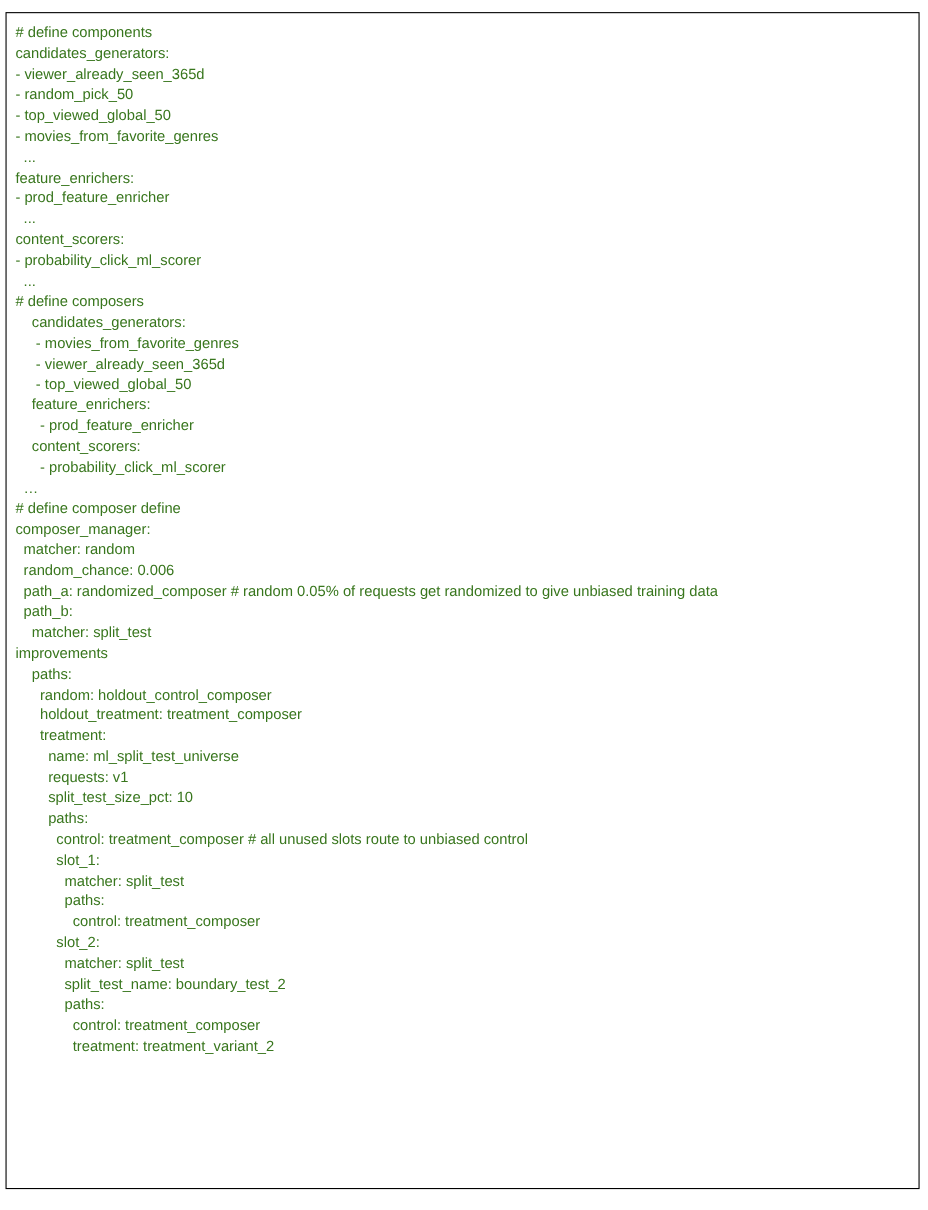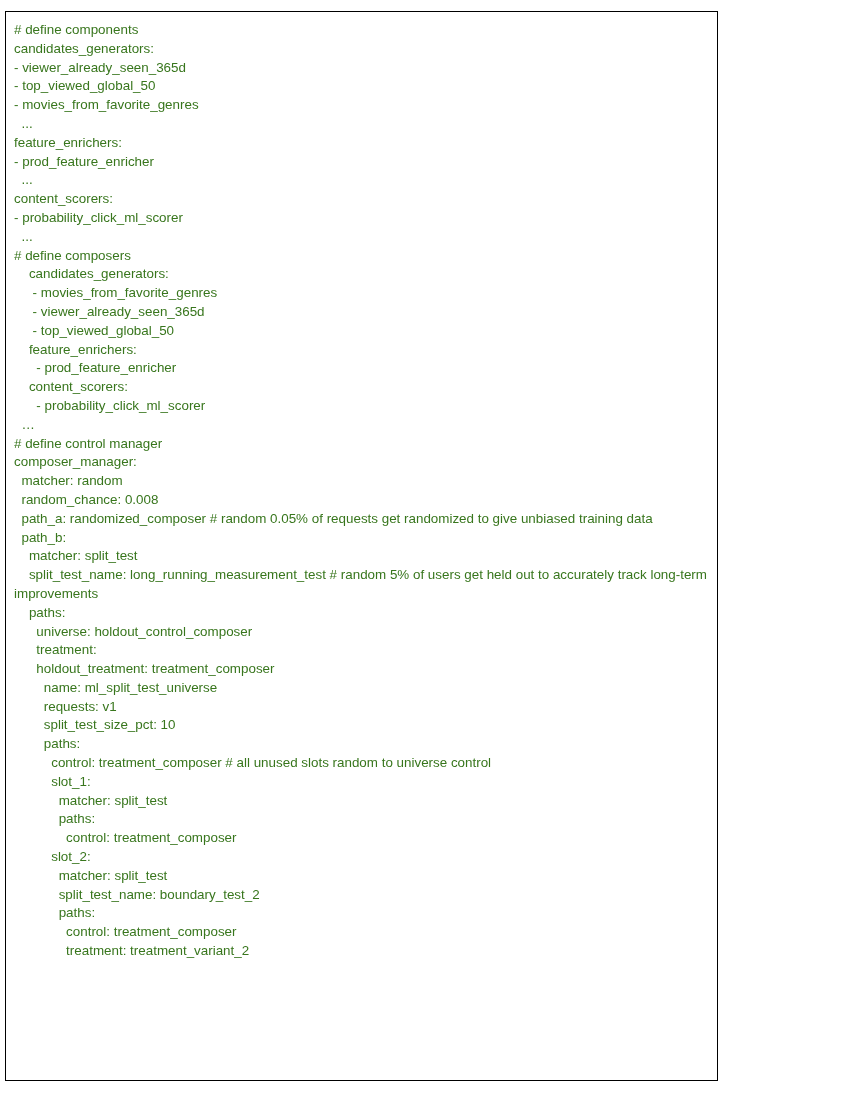--- a/index.html
+++ b/index.html
@@ -1,20 +1,20 @@
 <!DOCTYPE html>
 <html><head>
   <meta charset="utf-8">
   <style>
     html, body { margin: 0; padding: 0; background: #ffffff; }
     body { width: 844px; height: 1100px; position: relative; overflow: hidden; }
     .code-box {
       position: absolute;
       left: 5px; top: 11px;
-      width: 713px; height: 1070px;
+      width: 831px; height: 1070px;
       border: 1px solid #000000;
       box-sizing: border-box;
       background: #ffffff;
     }
     .code-lines {
       position: absolute;
       left: 8px; top: 9px;
       right: 4px;
       margin: 0; padding: 0;
       list-style: none;
@@ -29,57 +29,57 @@
     }
   </style>
 </head>
 <body>
 
 <div class="code-box">
   <ul class="code-lines">
     <li class="line"># define components</li>
     <li class="line">candidates_generators:</li>
     <li class="line">- viewer_already_seen_365d</li>
+    <li class="line">- random_pick_50</li>
     <li class="line">- top_viewed_global_50</li>
     <li class="line">- movies_from_favorite_genres</li>
     <li class="line">  ...</li>
     <li class="line">feature_enrichers:</li>
     <li class="line">- prod_feature_enricher</li>
     <li class="line">  ...</li>
     <li class="line">content_scorers:</li>
     <li class="line">- probability_click_ml_scorer</li>
     <li class="line">  ...</li>
     <li class="line"># define composers</li>
     <li class="line">    candidates_generators:</li>
     <li class="line">     - movies_from_favorite_genres</li>
     <li class="line">     - viewer_already_seen_365d</li>
     <li class="line">     - top_viewed_global_50</li>
     <li class="line">    feature_enrichers:</li>
     <li class="line">      - prod_feature_enricher</li>
     <li class="line">    content_scorers:</li>
     <li class="line">      - probability_click_ml_scorer</li>
     <li class="line">  …</li>
-    <li class="line"># define control manager</li>
+    <li class="line"># define composer define</li>
     <li class="line">composer_manager:</li>
     <li class="line">  matcher: random</li>
-    <li class="line">  random_chance: 0.008</li>
+    <li class="line">  random_chance: 0.006</li>
     <li class="line">  path_a: randomized_composer # random 0.05% of requests get randomized to give unbiased training data</li>
     <li class="line">  path_b:</li>
     <li class="line">    matcher: split_test</li>
-    <li class="line">    split_test_name: long_running_measurement_test # random 5% of users get held out to accurately track long-term</li>
     <li class="line">improvements</li>
     <li class="line">    paths:</li>
-    <li class="line">      universe: holdout_control_composer</li>
+    <li class="line">      random: holdout_control_composer</li>
+    <li class="line">      holdout_treatment: treatment_composer</li>
     <li class="line">      treatment:</li>
-    <li class="line">      holdout_treatment: treatment_composer</li>
     <li class="line">        name: ml_split_test_universe</li>
     <li class="line">        requests: v1</li>
     <li class="line">        split_test_size_pct: 10</li>
     <li class="line">        paths:</li>
-    <li class="line">          control: treatment_composer # all unused slots random to universe control</li>
+    <li class="line">          control: treatment_composer # all unused slots route to unbiased control</li>
     <li class="line">          slot_1:</li>
     <li class="line">            matcher: split_test</li>
     <li class="line">            paths:</li>
     <li class="line">              control: treatment_composer</li>
     <li class="line">          slot_2:</li>
     <li class="line">            matcher: split_test</li>
     <li class="line">            split_test_name: boundary_test_2</li>
     <li class="line">            paths:</li>
     <li class="line">              control: treatment_composer</li>
     <li class="line">              treatment: treatment_variant_2</li>

